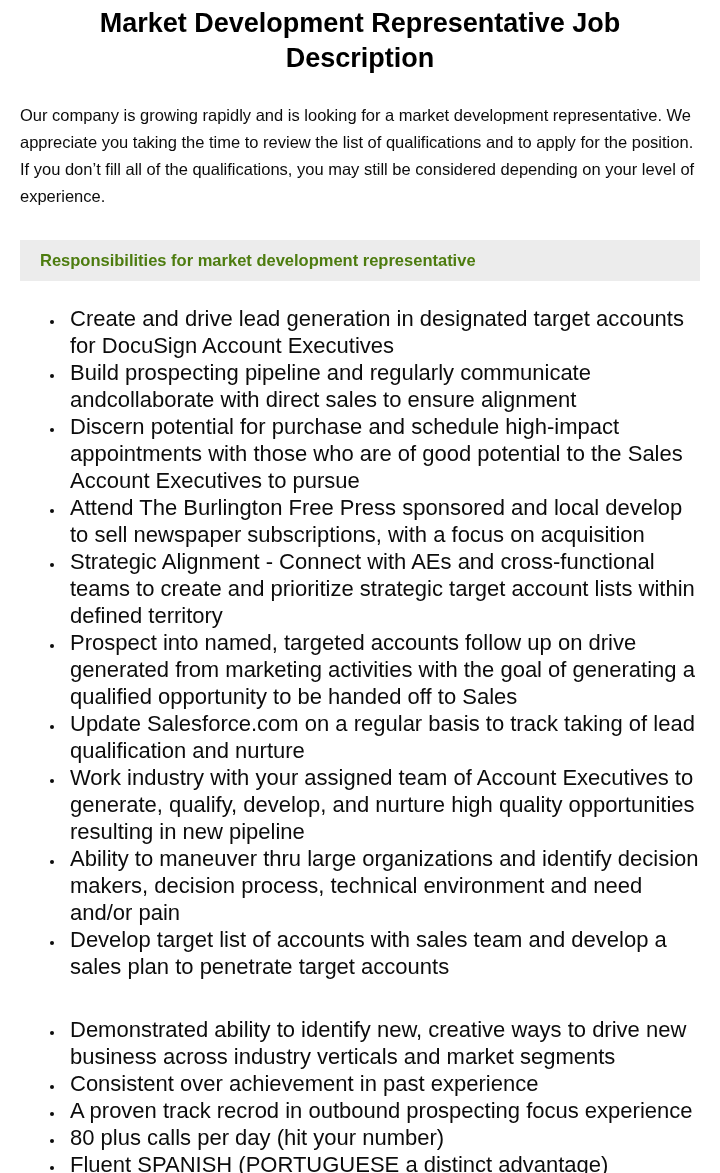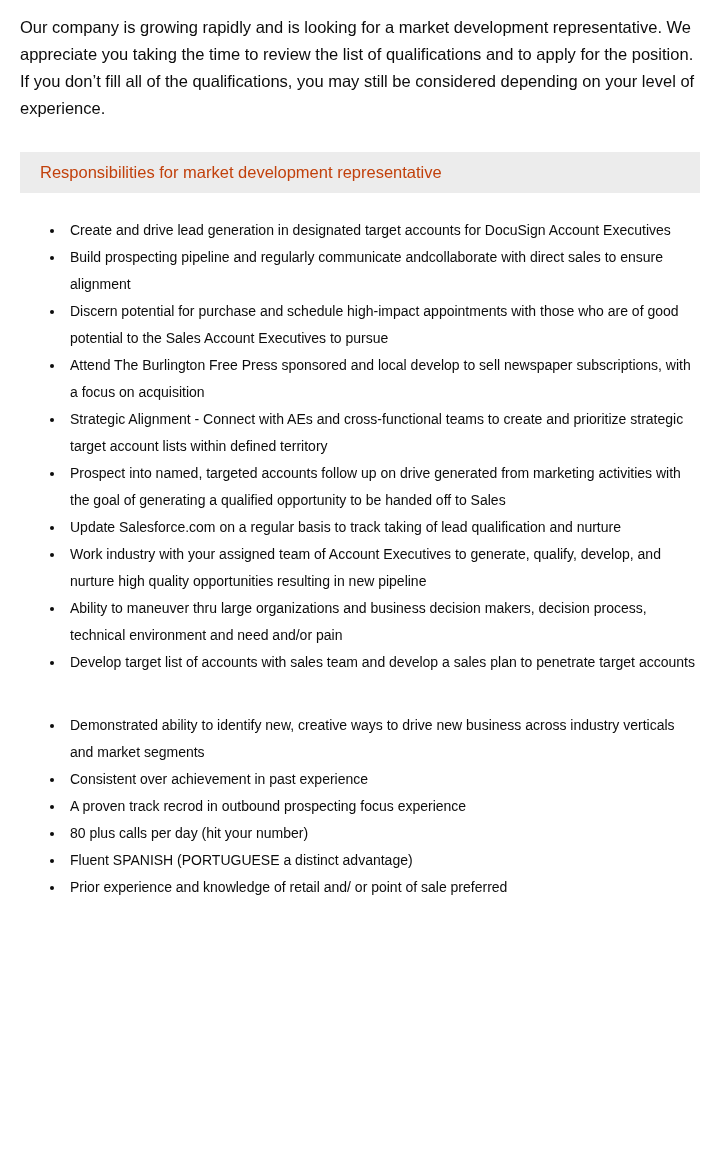--- a/index.html
+++ b/index.html
@@ -30,60 +30,61 @@
     line-height: 27px;
     margin: 8px 0 30px 0;
   }
   .section-header {
     background: #ececec;
     padding: 11px 20px;
     margin: 0 0 24px 0;
   }
   .section-header span {
     font-size: 16.5px;
-    font-weight: normal;
-    color: #c2410c;
+    font-weight: bold;
+    color: #4d7c0f;
   }
   ul.item-list {
     margin: 0 0 36px 0;
     padding: 0 0 0 45px;
     list-style: disc;
   }
   ul.item-list li {
-    font-size: 14px;
+    font-size: 22px;
     line-height: 27px;
     padding-left: 5px;
     margin: 0;
   }
   ul.item-list li::marker {
     font-size: 14px;
   }
 </style>
 </head>
 <body>
 
 <div class="page">
 
+  <h1 class="page-title">Market Development Representative Job Description</h1>
 
   <p class="intro">Our company is growing rapidly and is looking for a market development representative. We appreciate you taking the time to review the list of qualifications and to apply for the position. If you don’t fill all of the qualifications, you may still be considered depending on your level of experience.</p>
 
   <div class="section-header">
     <span>Responsibilities for market development representative</span>
   </div>
 
   <ul class="item-list">
     <li>Create and drive lead generation in designated target accounts for DocuSign Account Executives</li>
     <li>Build prospecting pipeline and regularly communicate andcollaborate with direct sales to ensure alignment</li>
     <li>Discern potential for purchase and schedule high-impact appointments with those who are of good potential to the Sales Account Executives to pursue</li>
     <li>Attend The Burlington Free Press sponsored and local develop to sell newspaper subscriptions, with a focus on acquisition</li>
     <li>Strategic Alignment - Connect with AEs and cross-functional teams to create and prioritize strategic target account lists within defined territory</li>
     <li>Prospect into named, targeted accounts follow up on drive generated from marketing activities with the goal of generating a qualified opportunity to be handed off to Sales</li>
     <li>Update Salesforce.com on a regular basis to track taking of lead qualification and nurture</li>
     <li>Work industry with your assigned team of Account Executives to generate, qualify, develop, and nurture high quality opportunities resulting in new pipeline</li>
-    <li>Ability to maneuver thru large organizations and business decision makers, decision process, technical environment and need and/or pain</li>
+    <li>Ability to maneuver thru large organizations and identify decision makers, decision process, technical environment and need and/or pain</li>
     <li>Develop target list of accounts with sales team and develop a sales plan to penetrate target accounts</li>
   </ul>
 
 
   <ul class="item-list">
     <li>Demonstrated ability to identify new, creative ways to drive new business across industry verticals and market segments</li>
     <li>Consistent over achievement in past experience</li>
     <li>A proven track recrod in outbound prospecting focus experience</li>
     <li>80 plus calls per day (hit your number)</li>
     <li>Fluent SPANISH (PORTUGUESE a distinct advantage)</li>

